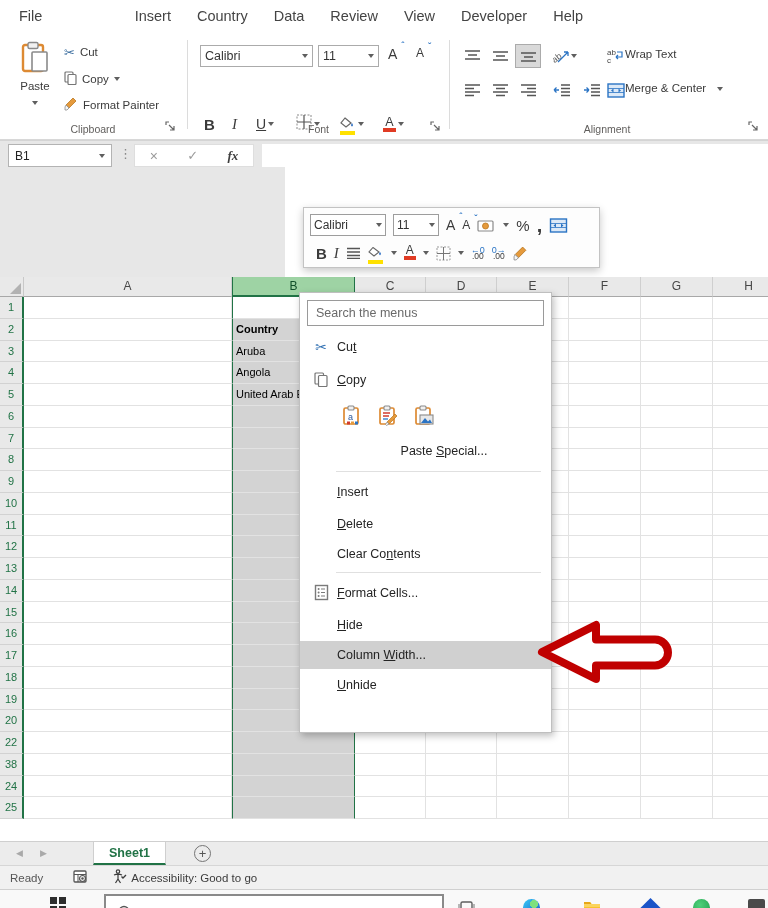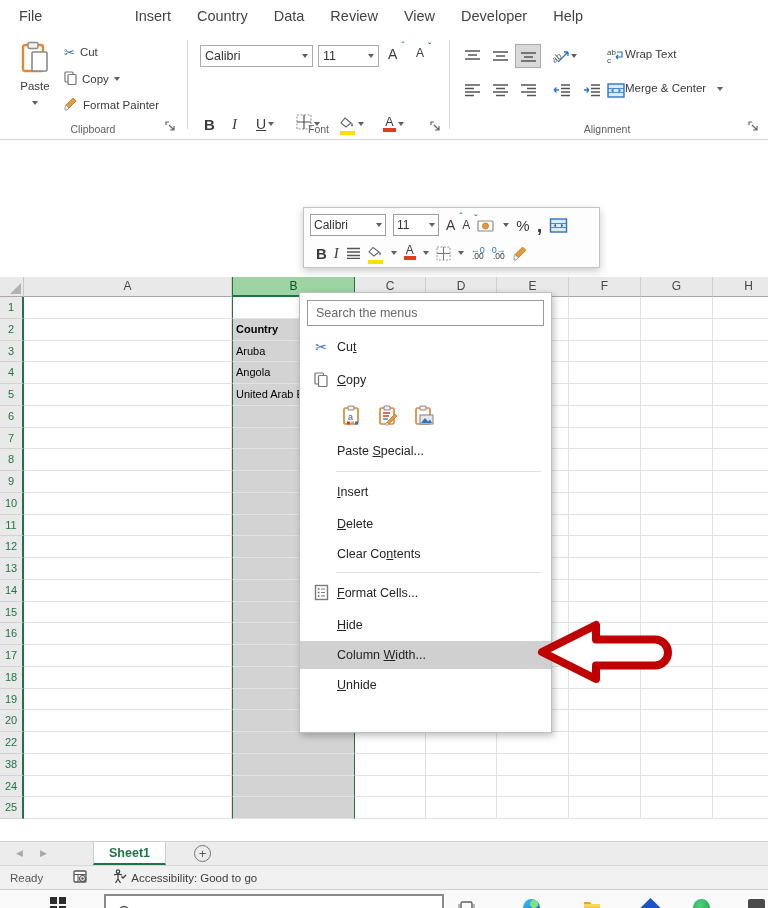--- a/index.html
+++ b/index.html
@@ -296,20 +296,34 @@
       <div class="mergelbl" style="left:173px;top:50px;"><span>Merge &amp; Center</span> <span class="caret" style="margin-left:8px;"></span></div>
       <div class="grplabel">Alignment</div>
       <div class="launcher" style="left:296px;">
           <svg width="11" height="11" viewBox="0 0 11 11">
             <path d="M1 4 V1 H4 M4 4 L9 9 M9 5 V9 H5" stroke="#666" stroke-width="1.2" fill="none"></path>
           </svg>
         </div>
     </div>
   </div>
 
+  <div id="fband">
+    <div id="ffield"></div>
+    <div id="whitepanel"></div>
+    <div id="namebox">
+      <span>B1</span>
+      <span class="caret"></span>
+    </div>
+    <div id="vdots">⋮</div>
+    <div id="fxbox">
+      <span class="x">×</span>
+      <span class="ck">✓</span>
+      <span class="fx">fx</span>
+    </div>
+  </div>
 
   <div id="minitoolbar">
     <div class="mrow" id="mrow1">
       <div class="mcombo" style="width:76px;">
           <span style="flex:1;">Calibri</span>
           <span class="caret"></span>
         </div>
       <div class="mcombo" style="width:46px;">
           <span style="flex:1;">11</span>
           <span class="caret"></span>
@@ -752,21 +766,21 @@
           </div>
           <div class="pic">
             <svg width="20" height="21" viewBox="0 0 20 21">
               <rect x="2" y="3" width="14" height="16" rx="1.5" fill="#fff" stroke="#dd8a33" stroke-width="1.7"></rect>
               <rect x="6" y="1" width="6" height="4" rx="1" fill="#f1f1f1" stroke="#8a8a8a" stroke-width="1.1"></rect>
               <rect x="6" y="10" width="13" height="9" fill="#e8e8e8" stroke="#8a8a8a" stroke-width="1.1"></rect>
               <path d="M7 18 l4 -5 l3 3.5 l2 -2 l2 3.5 Z" fill="#2b74c4"></path>
             </svg>
           </div>
         </div>
-        <div class="mi" style="height: 32px;">
+        <div class="mi" style="height: 32px; justify-content: center;">
           <span>Paste <span class="u">S</span>pecial...</span>
         </div>
         <div class="msep" style="height: 9px;"></div>
         <div class="mi" style="height: 32px;">
           <span><span class="u">I</span>nsert</span>
         </div>
         <div class="mi" style="height: 32px;">
           <span><span class="u">D</span>elete</span>
         </div>
         <div class="mi" style="height: 28px;">

